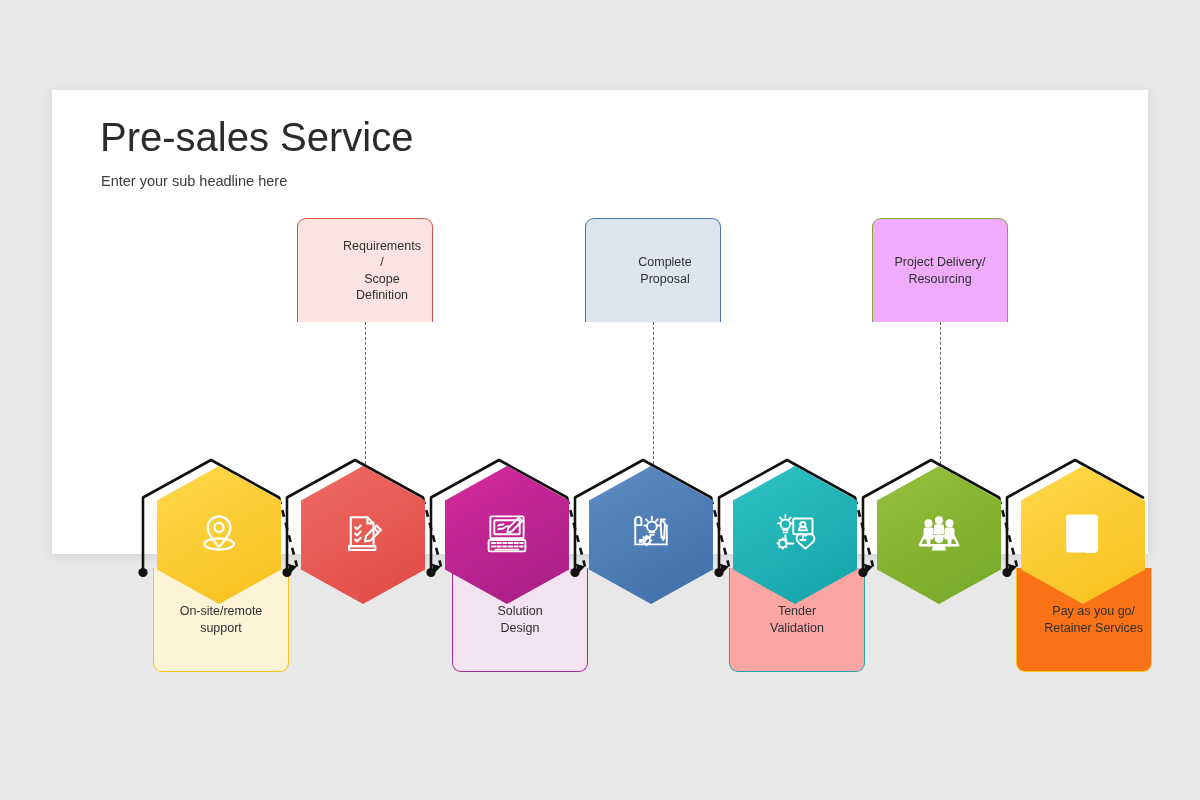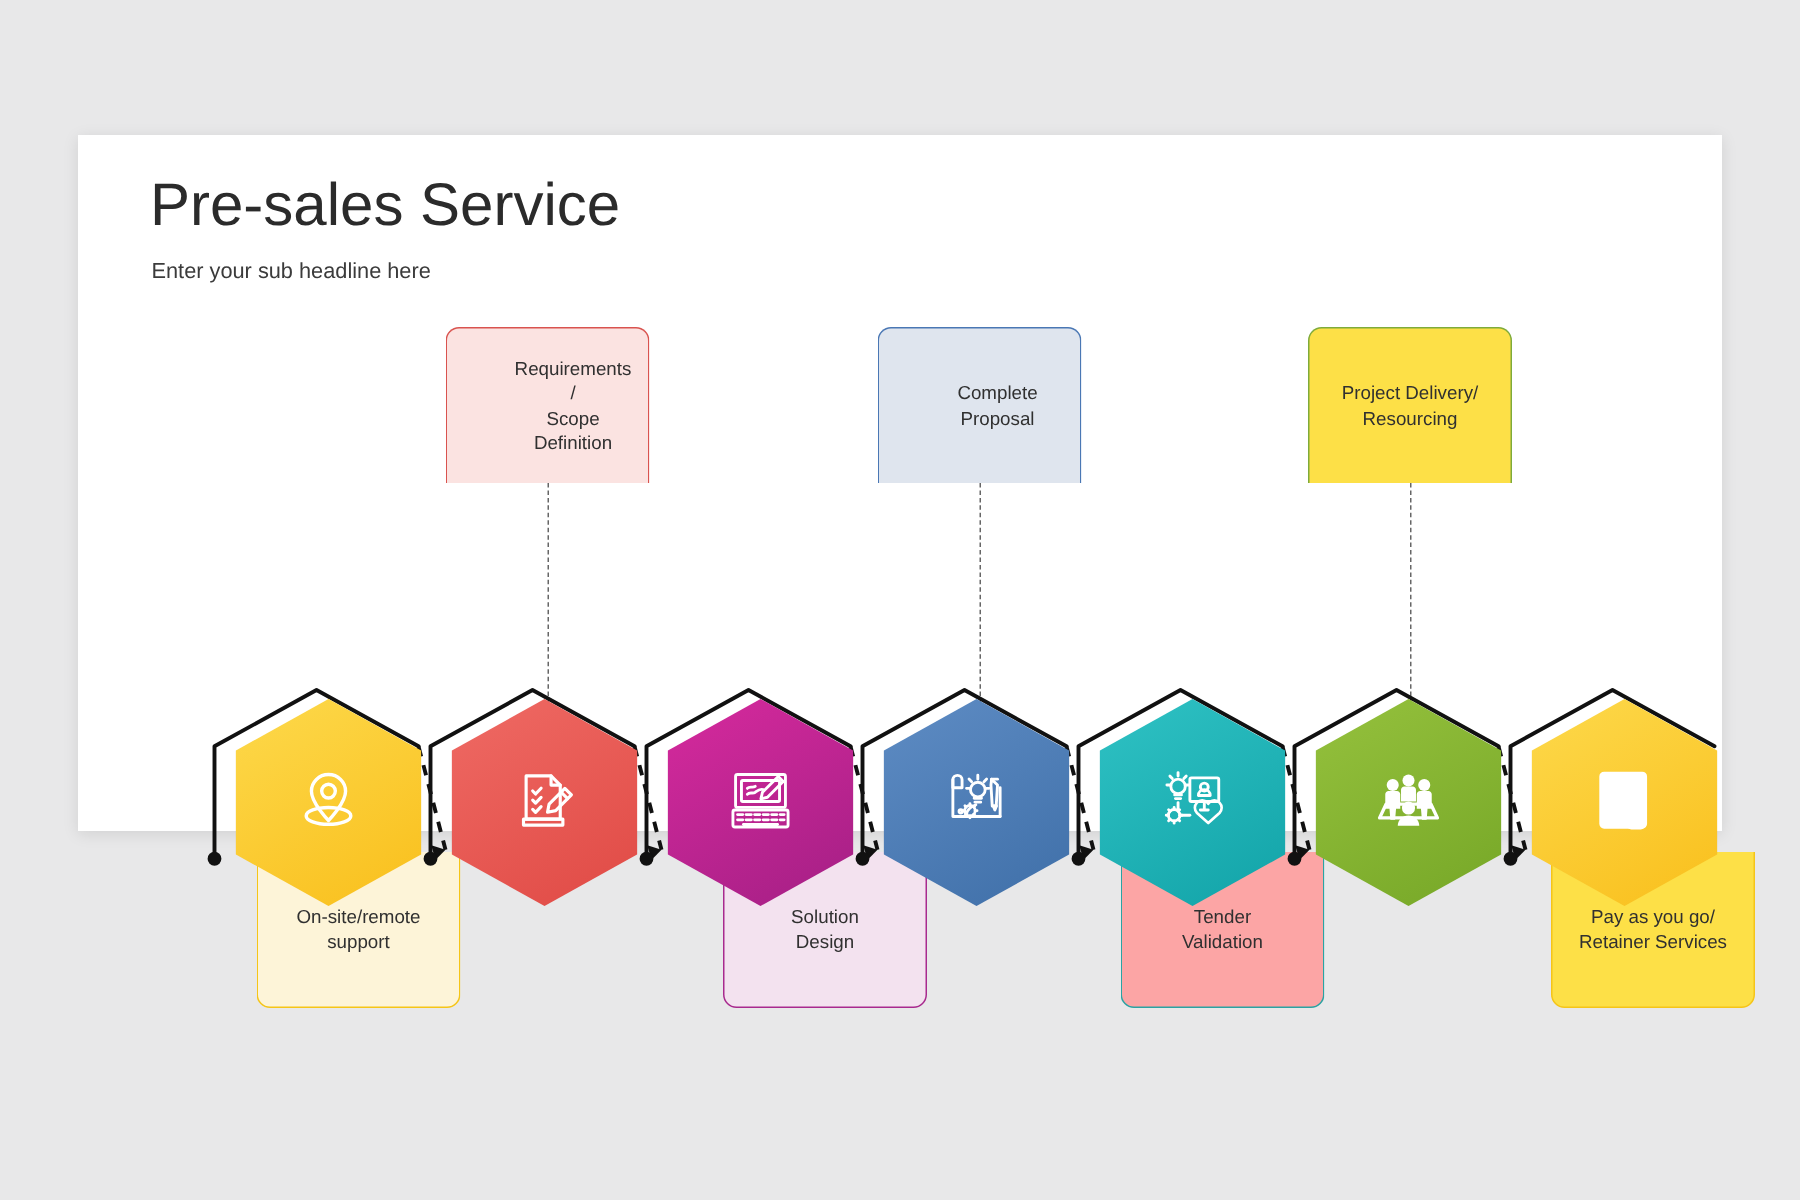--- a/index.html
+++ b/index.html
@@ -36,21 +36,21 @@
     padding: 0 8px;
   }
   .label-card.top {
     border-radius: 9px 9px 0 0;
     border-top-width: 1.6px; border-top-style: solid;
     border-left: 1.2px solid transparent; border-right: 1.2px solid transparent;
   }
   .label-card.bottom {
     border-radius: 0 0 9px 9px;
     border-bottom-width: 1.6px; border-bottom-style: solid;
-    border-left: 1.2px solid transparent; border-right: 1.2px solid transparent; margin-left: 18px;
+    border-left: 1.2px solid transparent; border-right: 1.2px solid transparent;
   }
   .label-card span { display: block; }
 
   
   .connector {
     position: absolute;
     width: 0; border-left: 1.7px dashed #666;
   }
 
   
@@ -81,49 +81,49 @@
         </div>
       </div>
       <div class="connector" style="border-left-color: rgb(102, 102, 102); left: 313px; top: 232px; height: 152px;"></div>
       <div class="label-card top" style="left: 533px; top: 128px; background: rgb(223, 229, 238); border-color: rgb(74, 119, 180); border-left-style: solid; border-right-style: solid; padding-left: 32px;">
         <div>
           <span>Complete</span>
           <span>Proposal</span>
         </div>
       </div>
       <div class="connector" style="border-left-color: rgb(102, 102, 102); left: 601px; top: 232px; height: 152px;"></div>
-      <div class="label-card top" style="left: 820px; top: 128px; background: #fde047; border-color: rgb(127, 171, 58); border-left-style: solid; border-right-style: solid;">
+      <div class="label-card top" style="left: 820px; top: 128px; background: #f0abfc; border-color: rgb(127, 171, 58); border-left-style: solid; border-right-style: solid;">
         <div>
           <span>Project Delivery/</span>
           <span>Resourcing</span>
         </div>
       </div>
       <div class="connector" style="border-left-color: rgb(102, 102, 102); left: 888px; top: 232px; height: 152px;"></div>
       <div class="label-card bottom" style="left: 101px; top: 478px; background: rgb(253, 244, 216); border-color: rgb(245, 197, 24); border-left-style: solid; border-right-style: solid;">
         <div>
           <span>On-site/remote</span>
           <span>support</span>
         </div>
       </div>
       <div class="connector" style="border-left-color: rgb(102, 102, 102); left: 169px; top: 506px;"></div>
-      <div class="label-card bottom" style="left: 412px; top: 478px; background: rgb(243, 226, 239); border-color: rgb(168, 42, 142); border-left-style: solid; border-right-style: solid;">
+      <div class="label-card bottom" style="left: 400px; top: 478px; background: rgb(243, 226, 239); border-color: rgb(168, 42, 142); border-left-style: solid; border-right-style: solid;">
         <div>
           <span>Solution</span>
           <span>Design</span>
         </div>
       </div>
       <div class="connector" style="border-left-color: rgb(102, 102, 102); left: 457px; top: 506px;"></div>
       <div class="label-card bottom" style="left: 677px; top: 478px; background: #fca5a5; border-color: rgb(42, 163, 163); border-left-style: solid; border-right-style: solid;">
         <div>
           <span>Tender</span>
           <span>Validation</span>
         </div>
       </div>
       <div class="connector" style="border-left-color: rgb(102, 102, 102); left: 745px; top: 506px;"></div>
-      <div class="label-card bottom" style="left: 964px; top: 478px; background: #fde047; border-color: rgb(245, 197, 24); border-left-style: solid; border-right-style: solid;">
+      <div class="label-card bottom" style="left: 964px; top: 478px; background: #f97316; border-color: rgb(245, 197, 24); border-left-style: solid; border-right-style: solid; justify-content: flex-end;">
         <div>
           <span>Pay as you go/</span>
           <span>Retainer Services</span>
         </div>
       </div>
       <div class="connector" style="border-left-color: rgb(102, 102, 102); left: 1032px; top: 506px;"></div>
       <div class="hex-unit" style="left: 105px; top: 376px;">
         <svg class="outline-svg" viewBox="0 0 180 168">
           <path d="M 12 120.5 L 12 45.5 L 80 8 L 148 45.5" fill="none" stroke="#111" stroke-width="2.6" stroke-linecap="round" stroke-linejoin="round"></path>
           <circle cx="12" cy="120.5" r="4.6" fill="#111"></circle>

